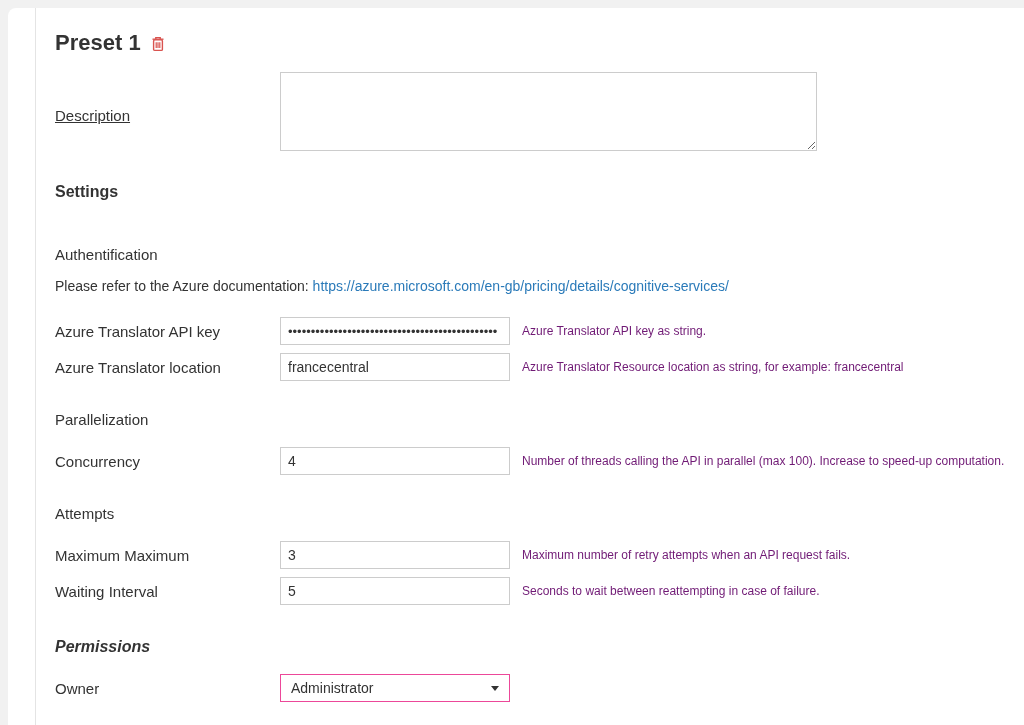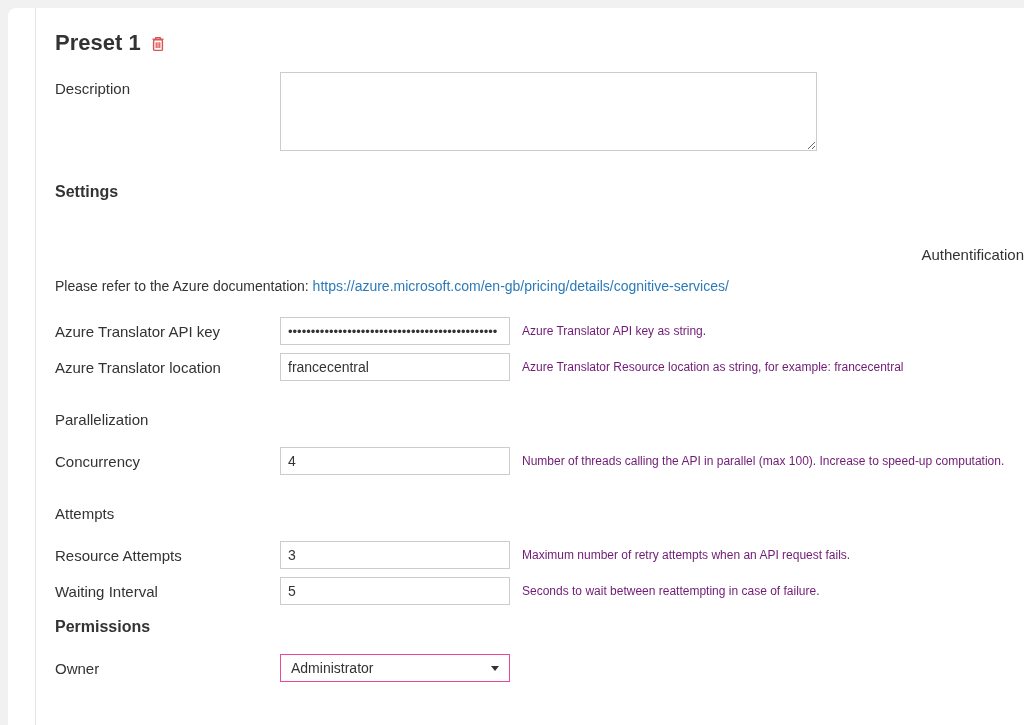--- a/index.html
+++ b/index.html
@@ -53,21 +53,21 @@
   .form-row {
     display: flex;
     align-items: center;
   }
   .form-row .row-label {
     width: 225px;
     flex: 0 0 225px;
     font-size: 15px;
     color: #333;
   }
-  .row-start { align-items: flex-start; }
+  .row-start { align-items: center; text-decoration: underline; }
   .row-start .row-label { padding-top: 8px; }
   textarea.description-box {
     width: 537px;
     height: 79px;
     border: 1px solid #ccc;
     resize: both;
     font-family: "Liberation Sans", "DejaVu Sans", sans-serif;
     font-size: 14px;
     padding: 6px 8px;
     color: #333;
@@ -131,29 +131,29 @@
   }
   .caret-down {
     width: 0; height: 0;
     border-left: 4px solid transparent;
     border-right: 4px solid transparent;
     border-top: 5px solid #333;
   }
   
   .mt-desc   { margin-top: 18px; }
   .mt-settings { margin-top: 31px; }
-  .mt-auth   { margin-top: 43px; text-align: right; }
+  .mt-auth   { margin-top: 43px; }
   .mt-doc    { margin-top: 12px; }
   .mt-apikey { margin-top: 22px; }
   .mt-rowgap { margin-top: 8px; }
   .mt-parallel { margin-top: 29px; }
   .mt-concurrency { margin-top: 17px; }
   .mt-attempts { margin-top: 29px; }
   .mt-maxatt { margin-top: 17px; }
-  .mt-perms  { margin-top: 12px; }
+  .mt-perms  { margin-top: 32px; font-style: italic; }
   .mt-owner  { margin-top: 17px; }
 </style>
 </head>
 <body>
 
 <div class="card">
   <div class="left-divider"></div>
   <div class="content">
 
     <div class="preset-header">
@@ -202,21 +202,21 @@
 
     <div class="form-row mt-concurrency">
       <span class="row-label">Concurrency</span>
       <input type="text" class="text-input" value="4" style="">
       <span class="help-text">Number of threads calling the API in parallel (max 100). Increase to speed-up computation.</span>
     </div>
 
     <div class="sub-heading mt-attempts">Attempts</div>
 
     <div class="form-row mt-maxatt">
-      <span class="row-label">Resource Attempts</span>
+      <span class="row-label">Maximum Maximum</span>
       <input type="text" class="text-input" value="3" style="">
       <span class="help-text">Maximum number of retry attempts when an API request fails.</span>
     </div>
 
     <div class="form-row mt-rowgap">
       <span class="row-label">Waiting Interval</span>
       <input type="text" class="text-input" value="5" style="">
       <span class="help-text">Seconds to wait between reattempting in case of failure.</span>
     </div>
 

